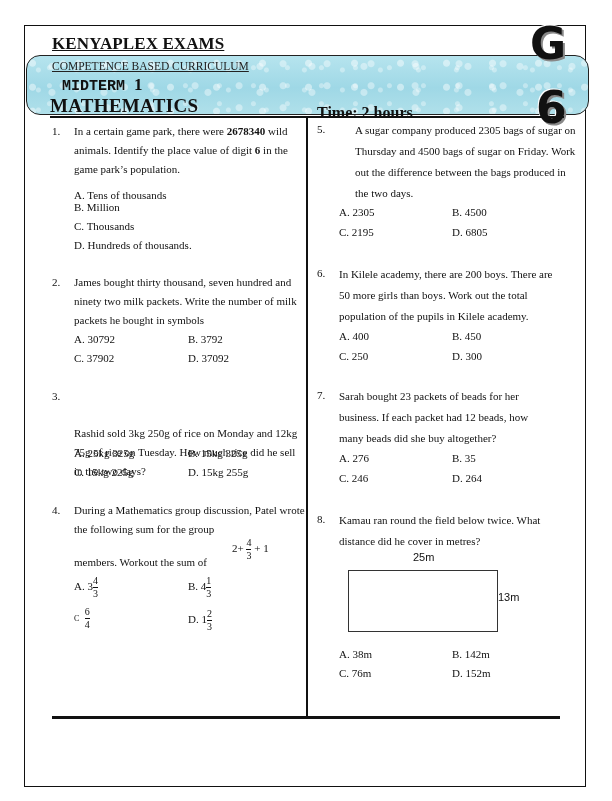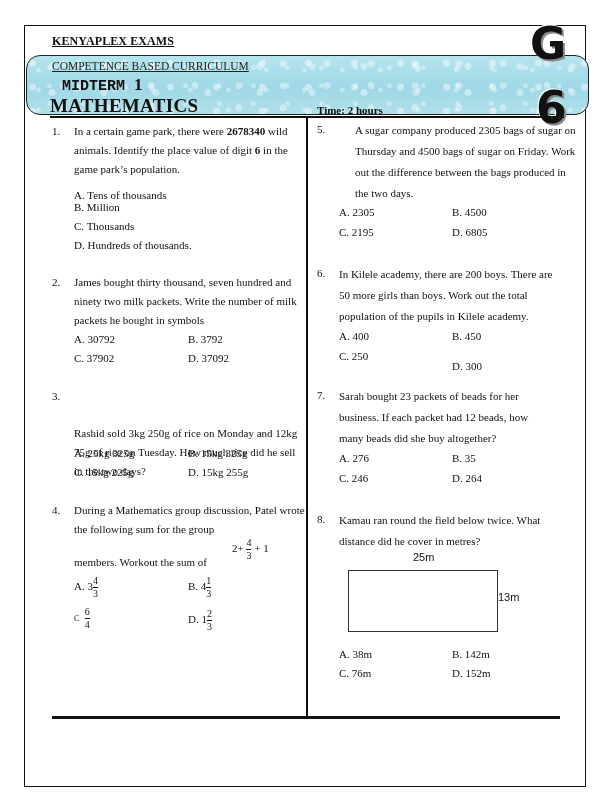--- a/index.html
+++ b/index.html
@@ -1,33 +1,33 @@
 <!DOCTYPE html>
 <html><head>
   <meta charset="utf-8">
   <style>
     html, body { margin:0; padding:0; background:#ffffff; }
     body { width:612px; height:801px; position:relative; overflow:hidden; font-family:"Liberation Serif", serif; color:#111; }
     .frame { position:absolute; left:24px; top:25px; width:562px; height:762px; border:1.5px solid #111; box-sizing:border-box; }
-    .publisher { position:absolute; left:52px; top:34px; font-size:12px; font-weight:bold; text-decoration:underline; letter-spacing:0.1px; }
+    .publisher { position:absolute; left:52px; top:34px; font-size:17px; font-weight:bold; text-decoration:underline; letter-spacing:0.1px; }
     .banner { position:absolute; left:26px; top:55px; width:563px; height:60px; border:1.5px solid #222; border-radius:14px;
       background:
         radial-gradient(circle at 12% 30%, rgba(255,255,255,0.45) 0 3px, transparent 4px),
         radial-gradient(circle at 30% 70%, rgba(255,255,255,0.35) 0 2px, transparent 3px),
         radial-gradient(circle at 48% 40%, rgba(255,255,255,0.4) 0 3px, transparent 4px),
         radial-gradient(circle at 66% 65%, rgba(255,255,255,0.35) 0 2px, transparent 3px),
         radial-gradient(circle at 82% 35%, rgba(255,255,255,0.4) 0 3px, transparent 4px),
         linear-gradient(180deg, #b6e4ee 0%, #9fd8e6 55%, #b0e0ea 100%);
       background-size: 46px 24px, 38px 20px, 52px 26px, 34px 18px, 44px 22px, 100% 100%;
       box-sizing:border-box; }
     .cbc { position:absolute; left:52px; top:60px; font-size:11.5px; color:#222;text-decoration:underline; }
     .midterm { position:absolute; left:62px; top:75px; font-size:15px; font-weight:bold; font-family:"Liberation Mono", monospace; }
     .midterm .num { font-family:"Liberation Serif", serif; font-size:17px; }
     .subject { position:absolute; left:50px; top:95px; font-size:19px; font-weight:bold; letter-spacing:0.3px; }
-    .time { position:absolute; left:317px; top:104px; font-size:11px; font-weight:bold; }
+    .time { position:absolute; left:317px; top:104px; font-size:16px; font-weight:bold; }
     .grade-g { position:absolute; left:530px; top:18px; font-family:"DejaVu Sans", sans-serif; font-size:44px; font-weight:900; color:#111;
       text-shadow: 2px 2px 0 #888, -1px -1px 0 #fff; }
     .grade-6 { position:absolute; left:536px; top:82px; font-family:"DejaVu Sans", sans-serif; font-size:44px; font-weight:900; color:#111;
       text-shadow: 2px 2px 0 #888, -1px -1px 0 #fff; }
     .top-rule { position:absolute; left:50px; top:116px; width:514px; height:2px; background:#111; }
     .col-divider { position:absolute; left:306px; top:118px; width:2px; height:600px; background:#111; }
     .bottom-rule { position:absolute; left:52px; top:716px; width:508px; height:3px; background:#111; }
 
     .q { position:absolute; font-size:11px; line-height:19px; }
     .q .qnum { position:absolute; left:0; top:0; }
@@ -120,21 +120,21 @@
 <div class="opt" style="left:339px; top:223px;">C. 2195</div>
 <div class="opt" style="left:452px; top:223px;">D. 6805</div>
 
 <div class="q" style="left:317px; top:264px;">
   <span class="qnum">6.</span>
   <div class="qtext" style="width:226px; line-height:21px;">In Kilele academy, there are 200 boys. There are 50 more girls than boys. Work out the total population of the pupils in Kilele academy.</div>
 </div>
 <div class="opt" style="left:339px; top:327px;">A. 400</div>
 <div class="opt" style="left:452px; top:327px;">B. 450</div>
 <div class="opt" style="left:339px; top:347px;">C. 250</div>
-<div class="opt" style="left:452px; top:357px;">D. 300</div>
+<div class="opt" style="left:452px; top:347px;">D. 300</div>
 
 <div class="q" style="left:317px; top:386px;">
   <span class="qnum">7.</span>
   <div class="qtext" style="width:212px; line-height:21px;">Sarah bought 23 packets of beads for her business. If each packet had 12 beads, how many beads did she buy altogether?</div>
 </div>
 <div class="opt" style="left:339px; top:449px;">A. 276</div>
 <div class="opt" style="left:452px; top:449px;">B. 35</div>
 <div class="opt" style="left:339px; top:469px;">C. 246</div>
 <div class="opt" style="left:452px; top:469px;">D. 264</div>
 

